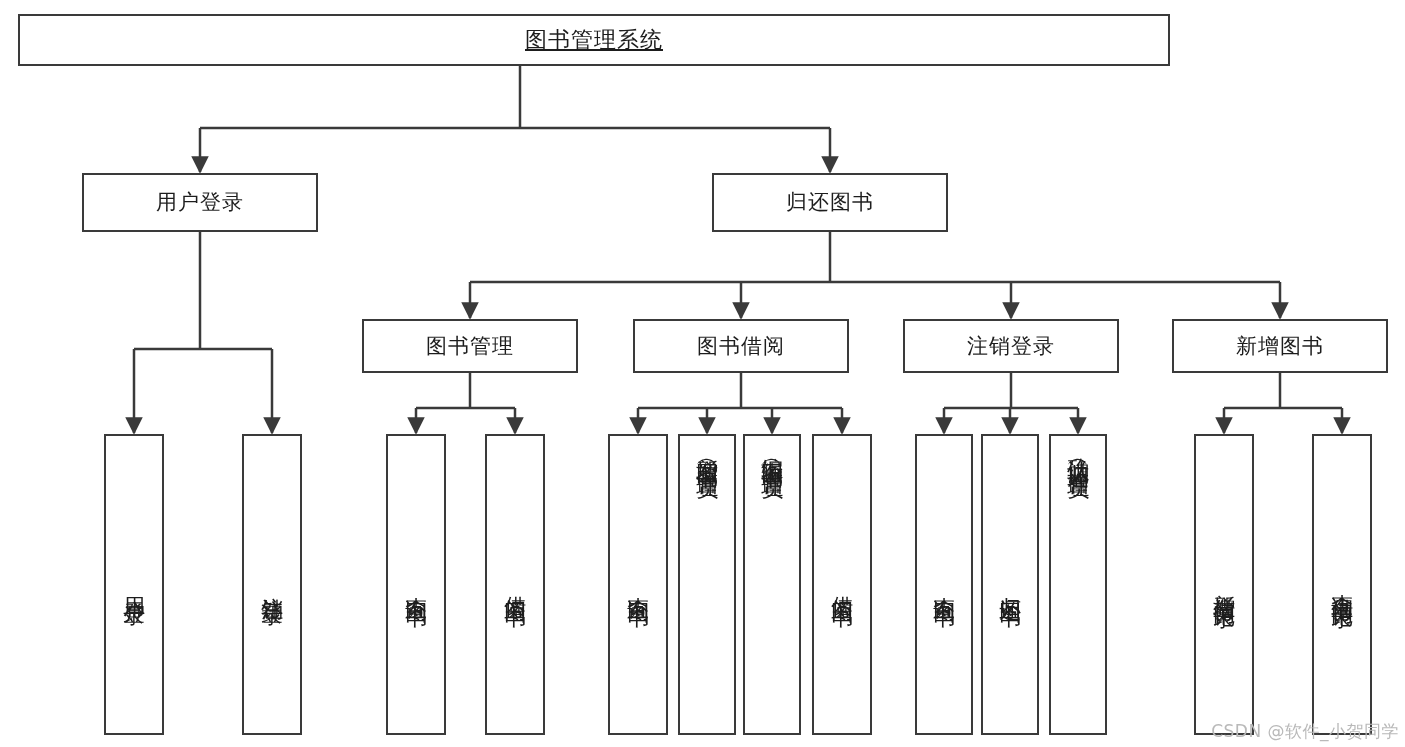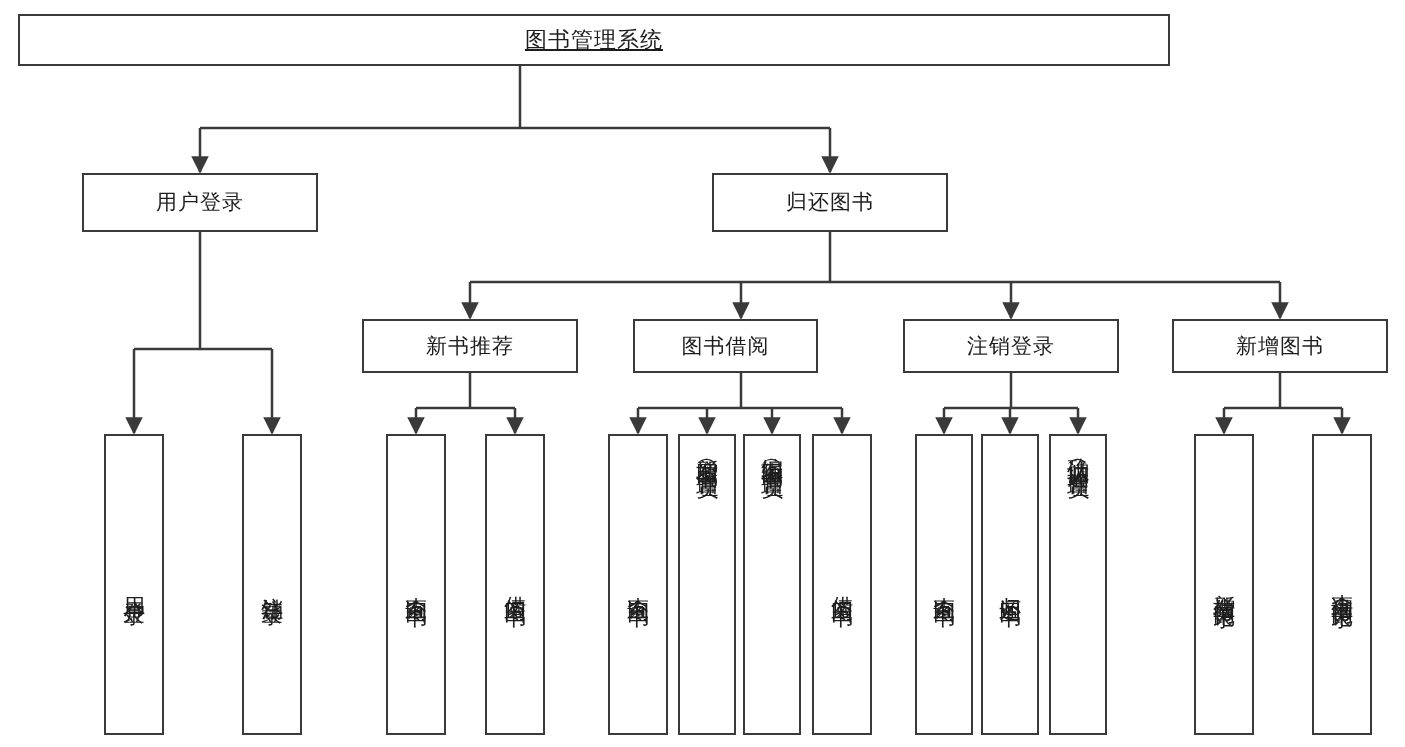--- a/index.html
+++ b/index.html
@@ -127,23 +127,23 @@
       <div class="node horiz root" style="left: 18px; top: 14px; width: 1152px; height: 52px; text-decoration: underline;">
         <span class="label">图书管理系统</span>
       </div>
       <div class="node horiz" style="left: 82px; top: 173px; width: 236px; height: 59px;">
         <span class="label">用户登录</span>
       </div>
       <div class="node horiz" style="left: 712px; top: 173px; width: 236px; height: 59px;">
         <span class="label">归还图书</span>
       </div>
       <div class="node horiz" style="left: 362px; top: 319px; width: 216px; height: 54px;">
-        <span class="label">新书推荐</span>
+        <span class="label">图书管理</span>
       </div>
-      <div class="node horiz" style="left: 633px; top: 319px; width: 185px; height: 54px;">
+      <div class="node horiz" style="left: 633px; top: 319px; width: 216px; height: 54px;">
         <span class="label">图书借阅</span>
       </div>
       <div class="node horiz" style="left: 903px; top: 319px; width: 216px; height: 54px;">
         <span class="label">注销登录</span>
       </div>
       <div class="node horiz" style="left: 1172px; top: 319px; width: 216px; height: 54px;">
         <span class="label">新增图书</span>
       </div>
       <div class="node vert center" style="left: 104px; top: 434px; width: 60px; height: 301px;">
         <span class="label">用户登录</span>
@@ -179,13 +179,14 @@
         <span class="label">确认归还（管理员）</span>
       </div>
       <div class="node vert center" style="left: 1194px; top: 434px; width: 60px; height: 301px;">
         <span class="label">新增借阅记录</span>
       </div>
       <div class="node vert center" style="left: 1312px; top: 434px; width: 60px; height: 301px;">
         <span class="label">查询借阅记录</span>
       </div>
     </div>
 
+  <div class="watermark">CSDN @软件_小贺同学</div>
 </div>
 
 </body></html>

